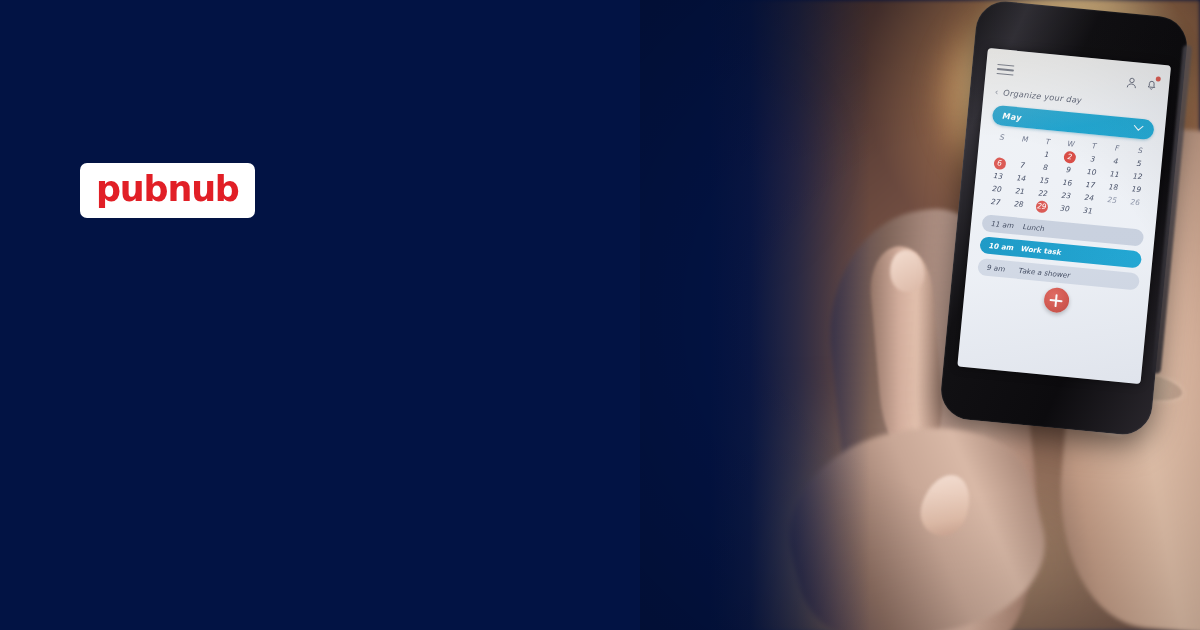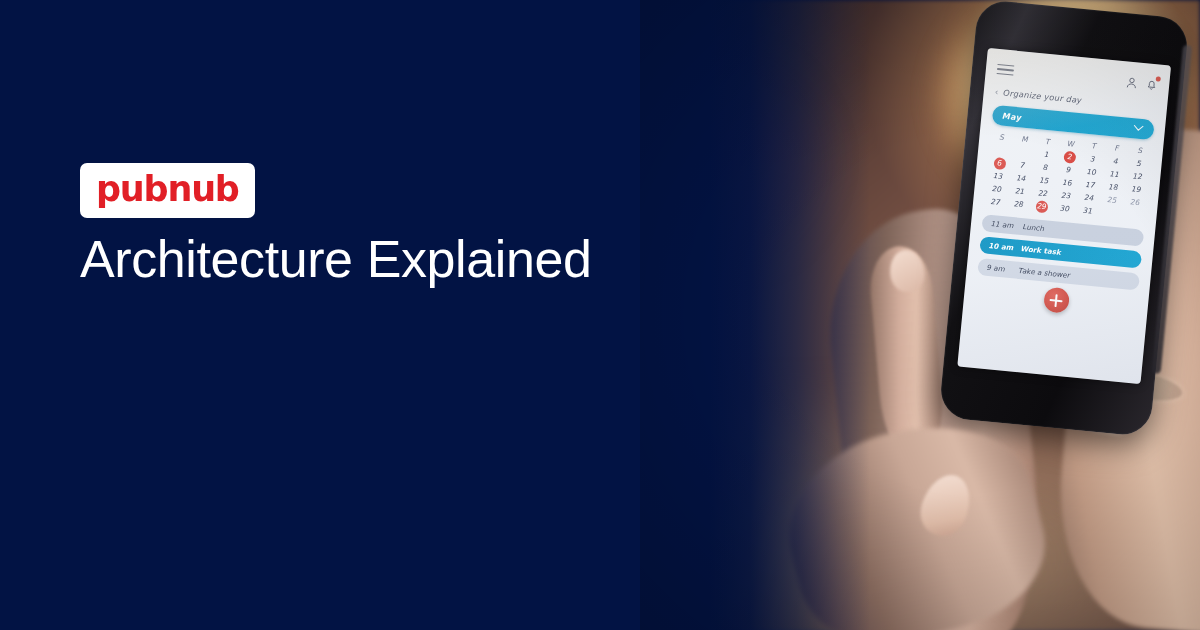--- a/index.html
+++ b/index.html
@@ -397,17 +397,16 @@
 
     <div class="fade-left"></div>
     <div class="vignette"></div>
   </div>
 
   <div class="content">
     <div class="logo">
       <div class="logo-text">pubnub</div>
     </div>
     <div class="headline">
-      <span class="l2">Architecture Explained</span>
     </div>
   </div>
 
 </div>
 
 </body></html>

